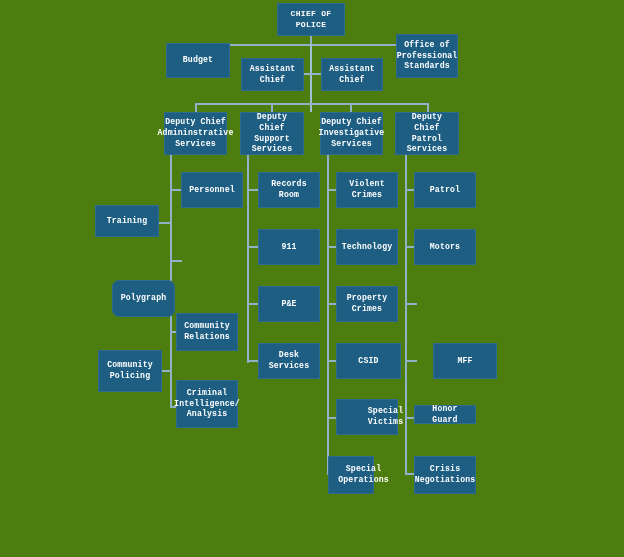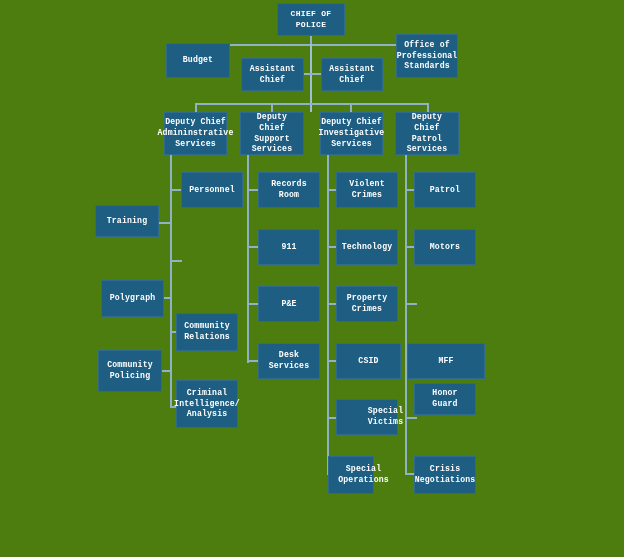--- a/index.html
+++ b/index.html
@@ -133,21 +133,21 @@
 
   <div class="node" style="left:176px; top:313px; width:62px; height:38px;">Community
 Relations</div>
 
   <div class="node" style="left:176px; top:380px; width:62px; height:48px;">Criminal
 Intelligence/
 Analysis</div>
 
   <div class="node" style="left:95px; top:205px; width:64px; height:32px;">Training</div>
 
-  <div class="node" style="left:101px; top:280px; width:63px; height:37px;">Polygraph</div>
+  <div class="node" style="left:112px; top:280px; width:63px; height:37px;border-radius:7px;">Polygraph</div>
 
   <div class="node" style="left:98px; top:350px; width:64px; height:42px;">Community
 Policing</div>
 
   <div class="node" style="left:258px; top:172px; width:62px; height:36px;">Records Room</div>
 
   <div class="node" style="left:258px; top:229px; width:62px; height:36px;">911</div>
 
   <div class="node" style="left:258px; top:286px; width:62px; height:36px;">P&amp;E</div>
 
@@ -164,20 +164,20 @@
   <div class="node" style="left:336px; top:399px; width:62px; height:36px;padding-left:40px;">Special Victims</div>
 
   <div class="node" style="left:328px; top:456px; width:46px; height:38px;padding-left:28px;">Special
 Operations</div>
 
   <div class="node" style="left:414px; top:172px; width:62px; height:36px;text-align:center;">Patrol</div>
 
   <div class="node" style="left:414px; top:229px; width:62px; height:36px;">Motors</div>
 
 
-  <div class="node" style="left:407px; top:343px; width:78px; height:36px;">MFF</div>
+  <div class="node" style="left:433px; top:343px; width:64px; height:36px;">MFF</div>
 
-  <div class="node" style="left:414px; top:383px; width:62px; height:32px;">Honor Guard</div>
+  <div class="node" style="left:414px; top:405px; width:62px; height:19px;">Honor Guard</div>
 
   <div class="node" style="left:414px; top:456px; width:62px; height:38px;">Crisis
 Negotiations</div>
 
 </div>
 
 </body></html>

